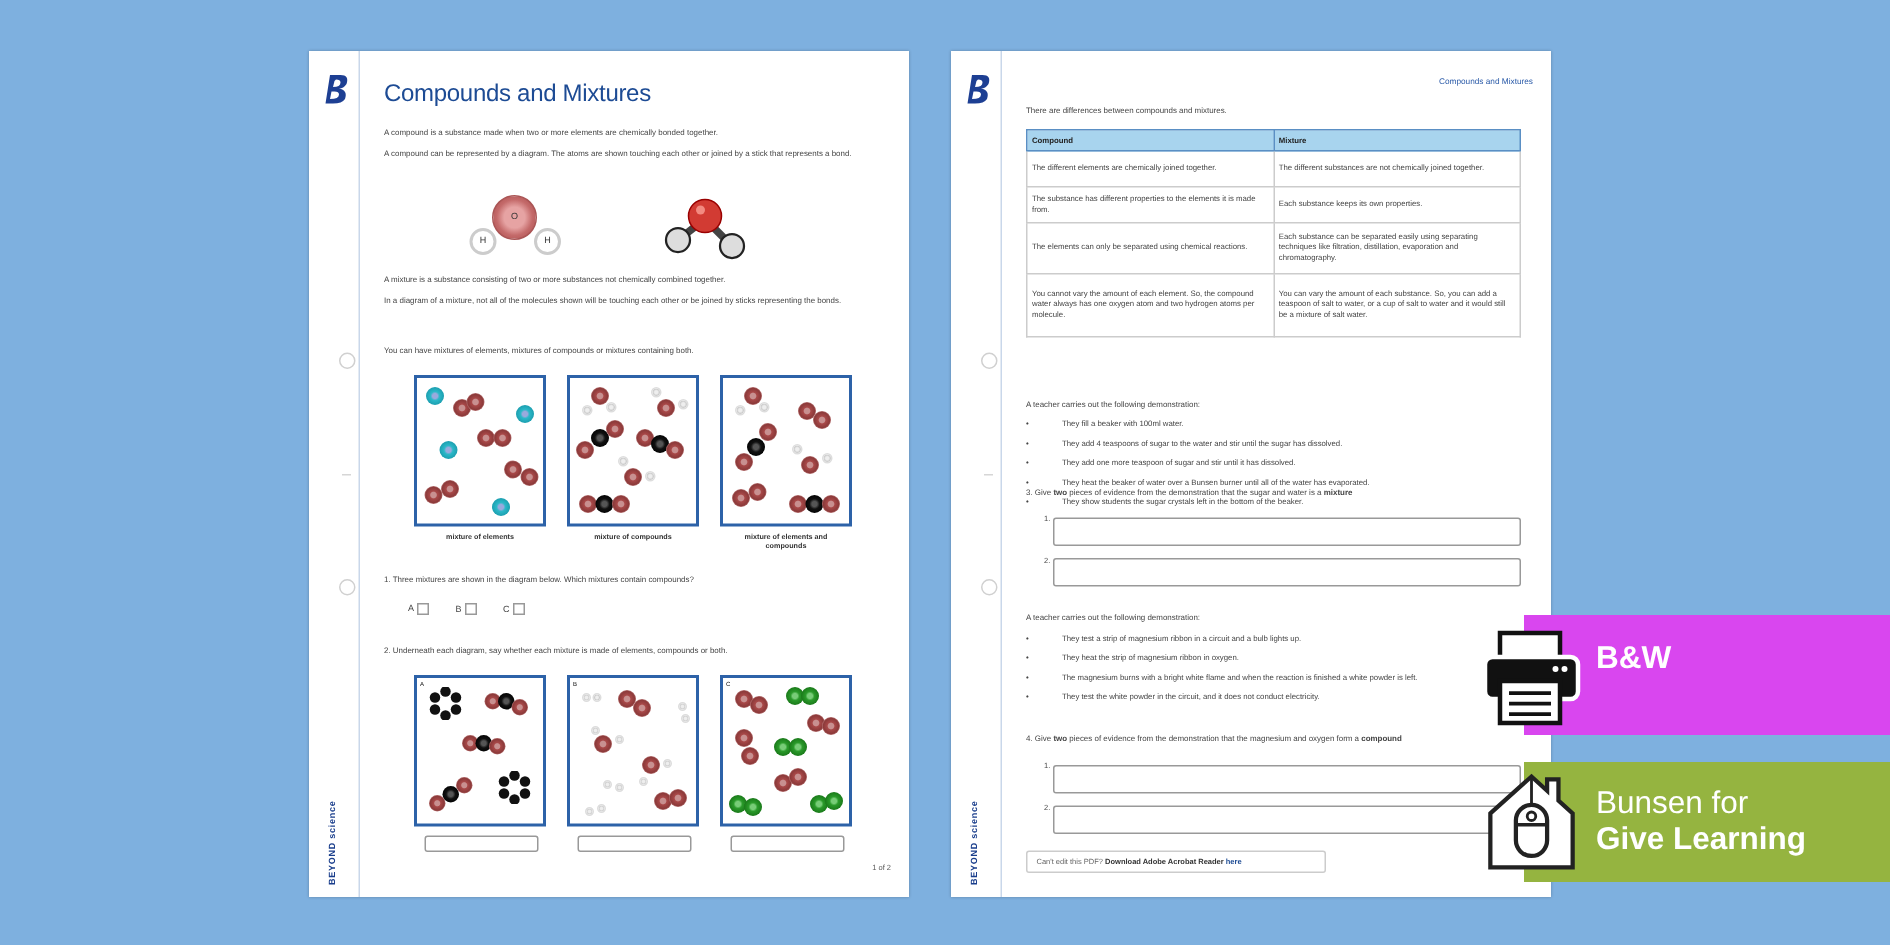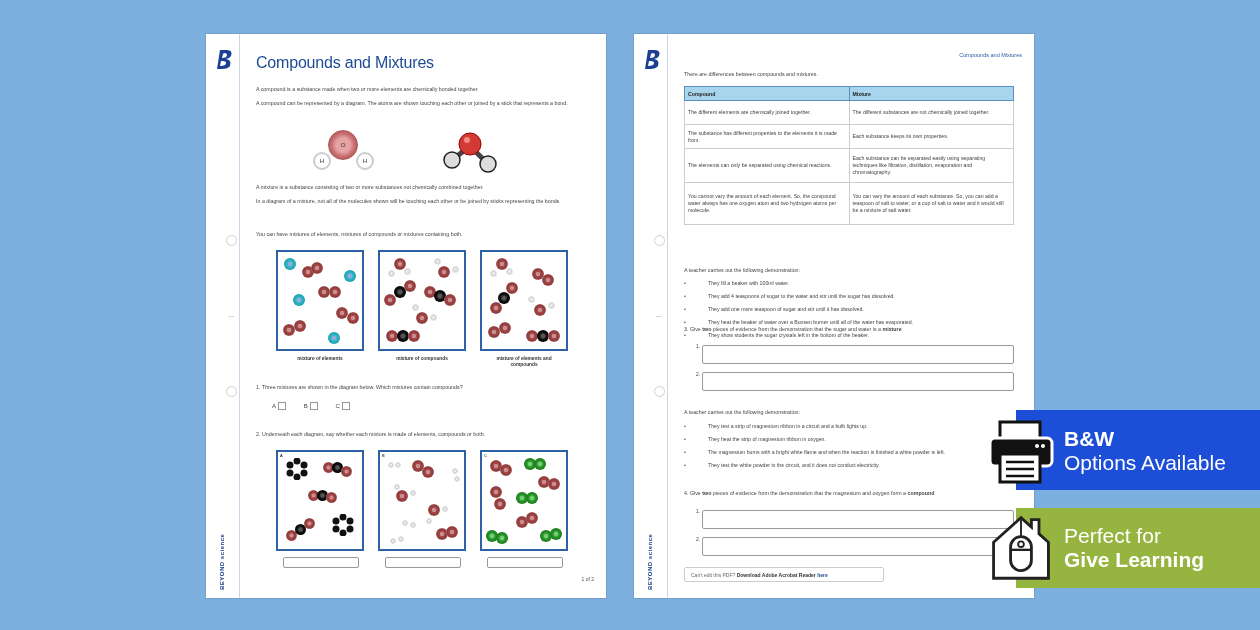--- a/index.html
+++ b/index.html
@@ -49,21 +49,21 @@
 
   ul.bul { position: absolute; left: 0; right: 0; list-style: none; font-size: 5.2px; color:#444; }
   ul.bul li { position: relative; padding-left: 24px; line-height: 7px; margin-bottom: 6px; }
   ul.bul li::before { content: "•"; position: absolute; left: 0; top: 0; }
   .numlbl { position: absolute; font-size: 5px; color:#444; }
   .acro { position: absolute; left: 0; top: 533px; width: 200px; height: 15px; border: 1px solid #ccc;
           border-radius: 2px; font-size: 5px; color:#666; padding: 4px 6px; }
   .acro b { color:#333; } .acro .lnk { color: #1d4b94; font-weight: bold; }
 
   .badge { position: absolute; right: 0; height: 80px; display:flex; align-items:center; }
-  .badge.bw { top: 410px; width: 244px; background: #1d4ed8; }
+  .badge.bw { top: 410px; width: 244px; background: #d946ef; }
   .badge.home { top: 508px; width: 244px; background: #95b440; }
   .badge .ico { position:absolute; left: -30px; top: 8px; width: 70px; height: 70px; }
   .badge .txt { position: absolute; left: 48px; color: #fff; font-size: 21px; line-height: 24px; }
   .badge .txt .l1b { font-weight: bold; }
 </style>
 </head>
 <body>
 
 <div class="page left">
   <div class="margin-line"></div>
@@ -336,29 +336,28 @@
     <rect x="4" y="20" width="62" height="28" rx="5" fill="#111" stroke="#fff" stroke-width="3"></rect>
     <circle cx="57" cy="28" r="2" fill="#fff"></circle>
       <circle cx="51" cy="28" r="2" fill="#fff"></circle>
     <rect x="14" y="36" width="40" height="28" fill="#fff" stroke="#111" stroke-width="3"></rect>
     <line x1="20" y1="44" x2="48" y2="44" stroke="#111" stroke-width="2.5"></line>
     <line x1="20" y1="51" x2="48" y2="51" stroke="#111" stroke-width="2.5"></line>
     <line x1="20" y1="58" x2="48" y2="58" stroke="#111" stroke-width="2.5"></line>
   </svg>
   <div class="txt" style="top:17px">
     <div class="l1b">B&amp;W</div>
-    <div>Options Available</div>
   </div>
 </div>
 
 <div class="badge home">
   <svg class="ico" viewBox="0 0 70 74" style="top:4px">
     <path d="M6 32 L35 6 L46 16 L46 8 L54 8 L54 23 L64 32 L64 70 L6 70 Z" fill="#fff" stroke="#222" stroke-width="3"></path>
     <line x1="35" y1="6" x2="35" y2="26" stroke="#222" stroke-width="2"></line>
     <rect x="24" y="26" width="22" height="36" rx="11" fill="#fff" stroke="#222" stroke-width="3"></rect>
     <line x1="24" y1="40" x2="46" y2="40" stroke="#222" stroke-width="2.5"></line>
     <circle cx="35" cy="34" r="3" fill="#fff" stroke="#222" stroke-width="2"></circle>
   </svg>
   <div class="txt" style="top:16px">
-    <div>Perfect for</div>
+    <div>Bunsen for</div>
     <div class="l1b">Give Learning</div>
   </div>
 </div>
 
 </body></html>

